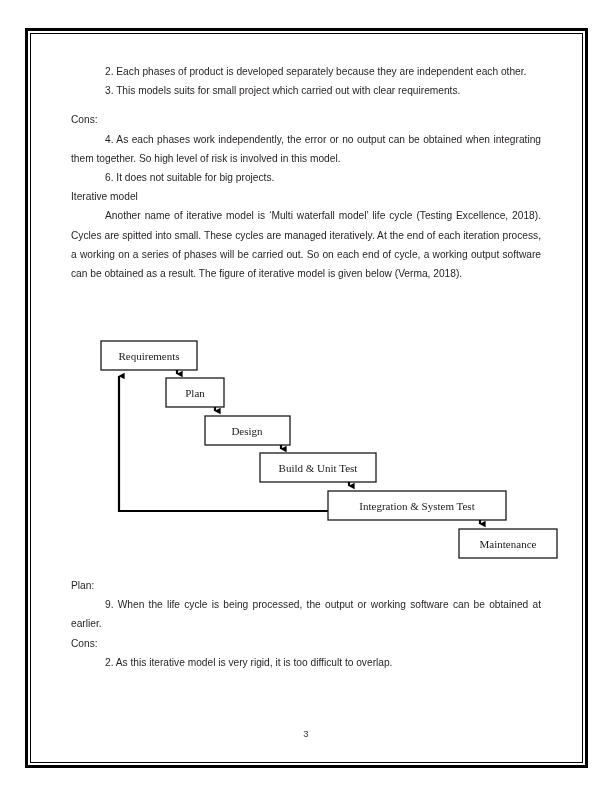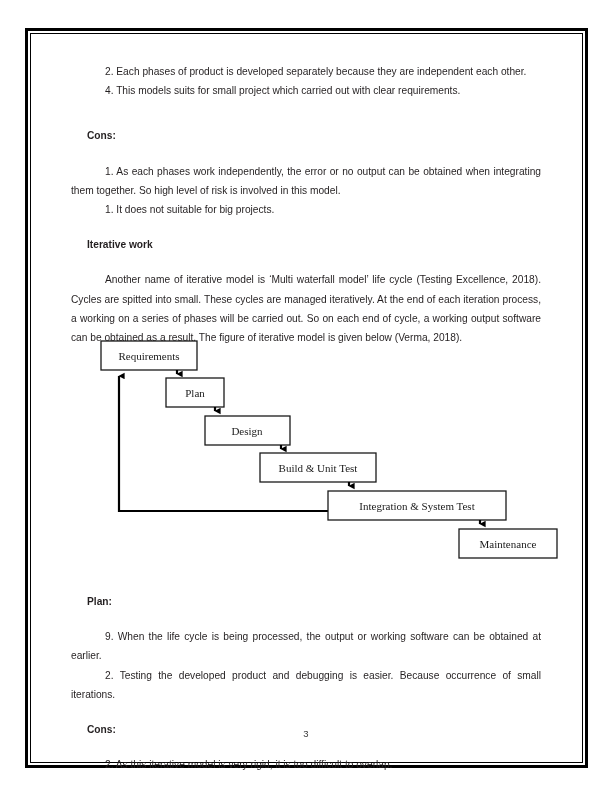--- a/index.html
+++ b/index.html
@@ -49,24 +49,24 @@
   p.body {
     margin: 0 0 0 0;
     font-size: 10.2px;
     line-height: 19.2px;
     text-align: justify;
     text-justify: inter-word;
     color: #231f20;
   }
   p.body.indent { text-indent: 34px; }
   p.heading {
-    margin: 16px;
+    margin: 0;
     font-size: 10.2px;
     line-height: 19.2px;
-    font-weight: bold;
+    font-weight: normal;
     color: #231f20;
   }
   .gap-sm { height: 10px; }
 
   
   .diagram {
     position: absolute;
     left: 0px;
     top: 0px;
     width: 612px;
@@ -97,31 +97,31 @@
 </head>
 <body>
 
 <div class="page-border-outer"></div>
 <div class="page-border-inner"></div>
 
 <div class="content">
 
   <p class="body indent">2. Each phases of product is developed separately because they are independent each other.</p>
 
-  <p class="body indent">4. This models suits for small project which carried out with clear requirements.</p>
+  <p class="body indent">3. This models suits for small project which carried out with clear requirements.</p>
 
   <div class="gap-sm"></div>
 
   <p class="heading">Cons:</p>
 
-  <p class="body indent">1. As each phases work independently, the error or no output can be obtained when integrating them together. So high level of risk is involved in this model.</p>
+  <p class="body indent">4. As each phases work independently, the error or no output can be obtained when integrating them together. So high level of risk is involved in this model.</p>
 
-  <p class="body indent">1. It does not suitable for big projects.</p>
+  <p class="body indent">6. It does not suitable for big projects.</p>
 
-  <p class="heading">Iterative work</p>
+  <p class="heading">Iterative model</p>
 
   <p class="body indent">Another name of iterative model is ‘Multi waterfall model’ life cycle (Testing Excellence, 2018). Cycles are spitted into small. These cycles are managed iteratively. At the end of each iteration process, a working on a series of phases will be carried out. So on each end of cycle, a working output software can be obtained as a result. The figure of iterative model is given below (Verma, 2018).</p>
 
 </div>
 
 <div class="diagram">
   <svg width="612" height="792" viewBox="0 0 612 792" xmlns="http://www.w3.org/2000/svg">
     <defs>
       <marker id="arrowhead" markerWidth="7" markerHeight="7" refX="3.2" refY="5.6" orient="auto" markerUnits="userSpaceOnUse">
         <path d="M0,0 L6.4,0 L3.2,6.2 z" fill="#000000"></path>
@@ -171,21 +171,20 @@
     </g>
   </svg>
 </div>
 
 <div class="content" style="top:576px;">
 
   <p class="heading">Plan:</p>
 
   <p class="body indent">9. When the life cycle is being processed, the output or working software can be obtained at earlier.</p>
 
-  <p class="body indent">2. Testing the developed product and debugging is easier. Because occurrence of small iterations.</p>
 
   <p class="heading">Cons:</p>
 
   <p class="body indent">2. As this iterative model is very rigid, it is too difficult to overlap.</p>
 
 </div>
 
 <div class="page-number">3</div>
 
 </body></html>

